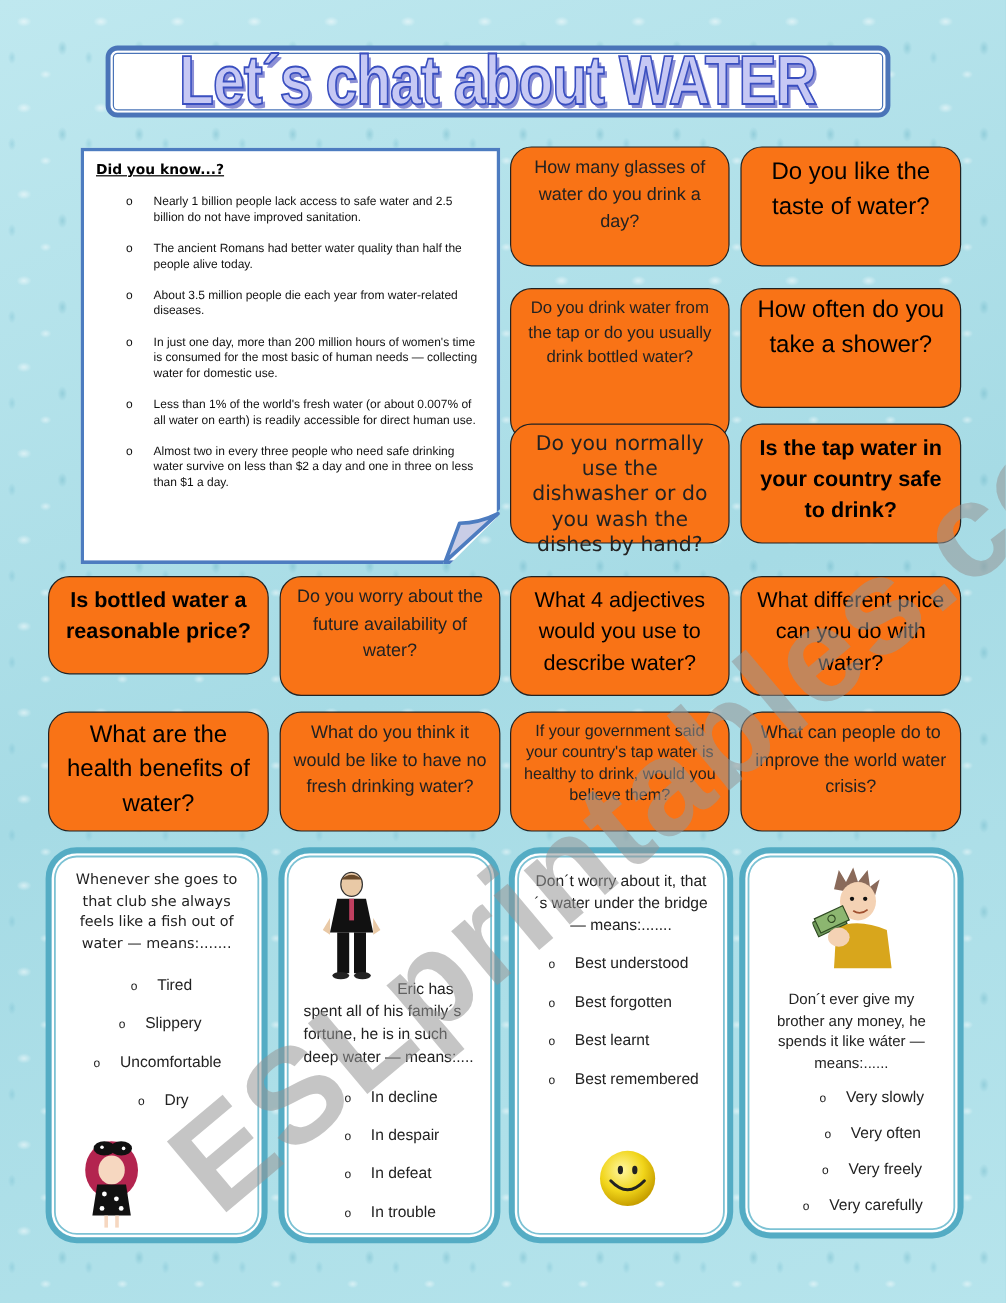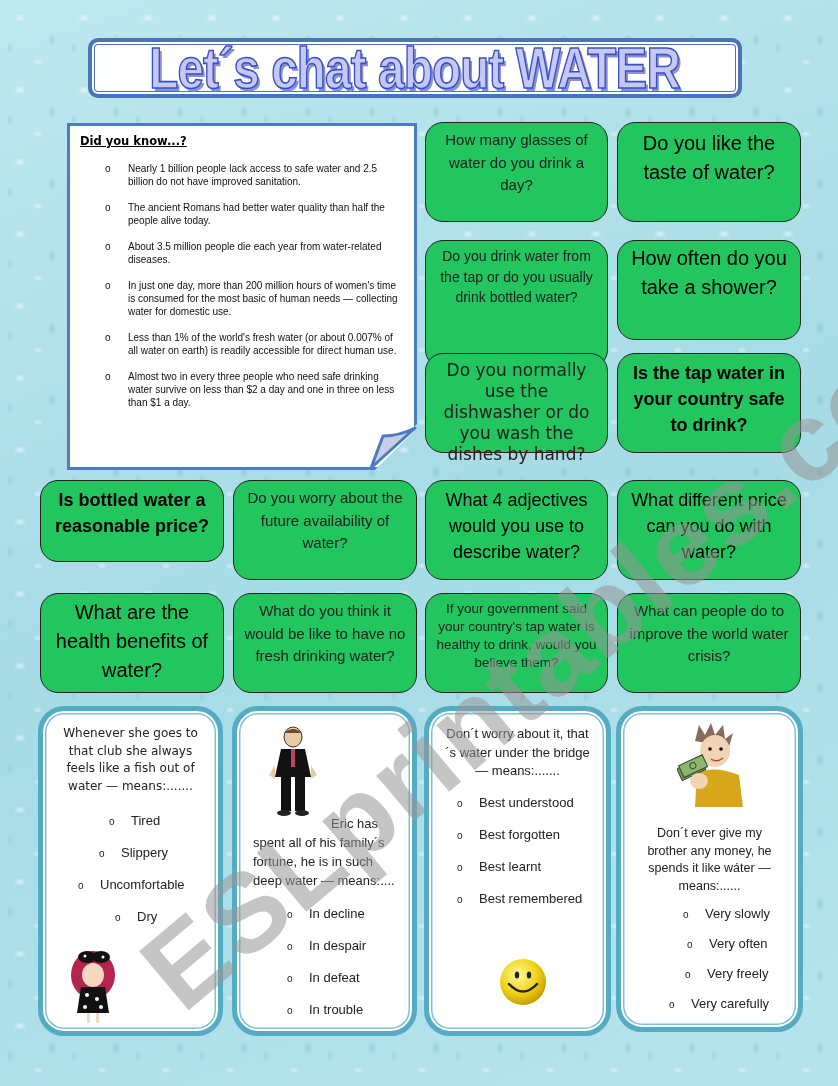--- a/index.html
+++ b/index.html
@@ -51,21 +51,21 @@
   .note-item {
     position:relative; padding-left:58px; padding-right:12px;
     font-size:10px; line-height:13px; color:#111; margin-bottom:13px;
   }
   .note-bullet {
     position:absolute; left:35px; top:0; font-size:10px;
   }
 
   
   .qcard {
-    background:#22c55e; border:1.5px solid #222; border-radius:18px;
+    background:#f97316; border:1.5px solid #222; border-radius:18px;
     display:flex; align-items:flex-start; justify-content:center;
     text-align:center; padding:6px 8px 0 8px; color:#111;
   }
   .qcard span { display:block; }
   .q-light { font-size:15px; line-height:22.5px; color:#222; }
   .q-light-sm { font-size:14px; line-height:20.5px; color:#222; }
   .q-big { font-size:20px; line-height:29px; color:#000; }
   .q-bold { font-size:18px; line-height:26px; font-weight:bold; color:#000; }
   .q-semi { font-size:18px; line-height:26px; color:#000; }
   .q-dejavu { font-family:"DejaVu Sans", sans-serif; font-size:17px; line-height:21px; color:#222; }

